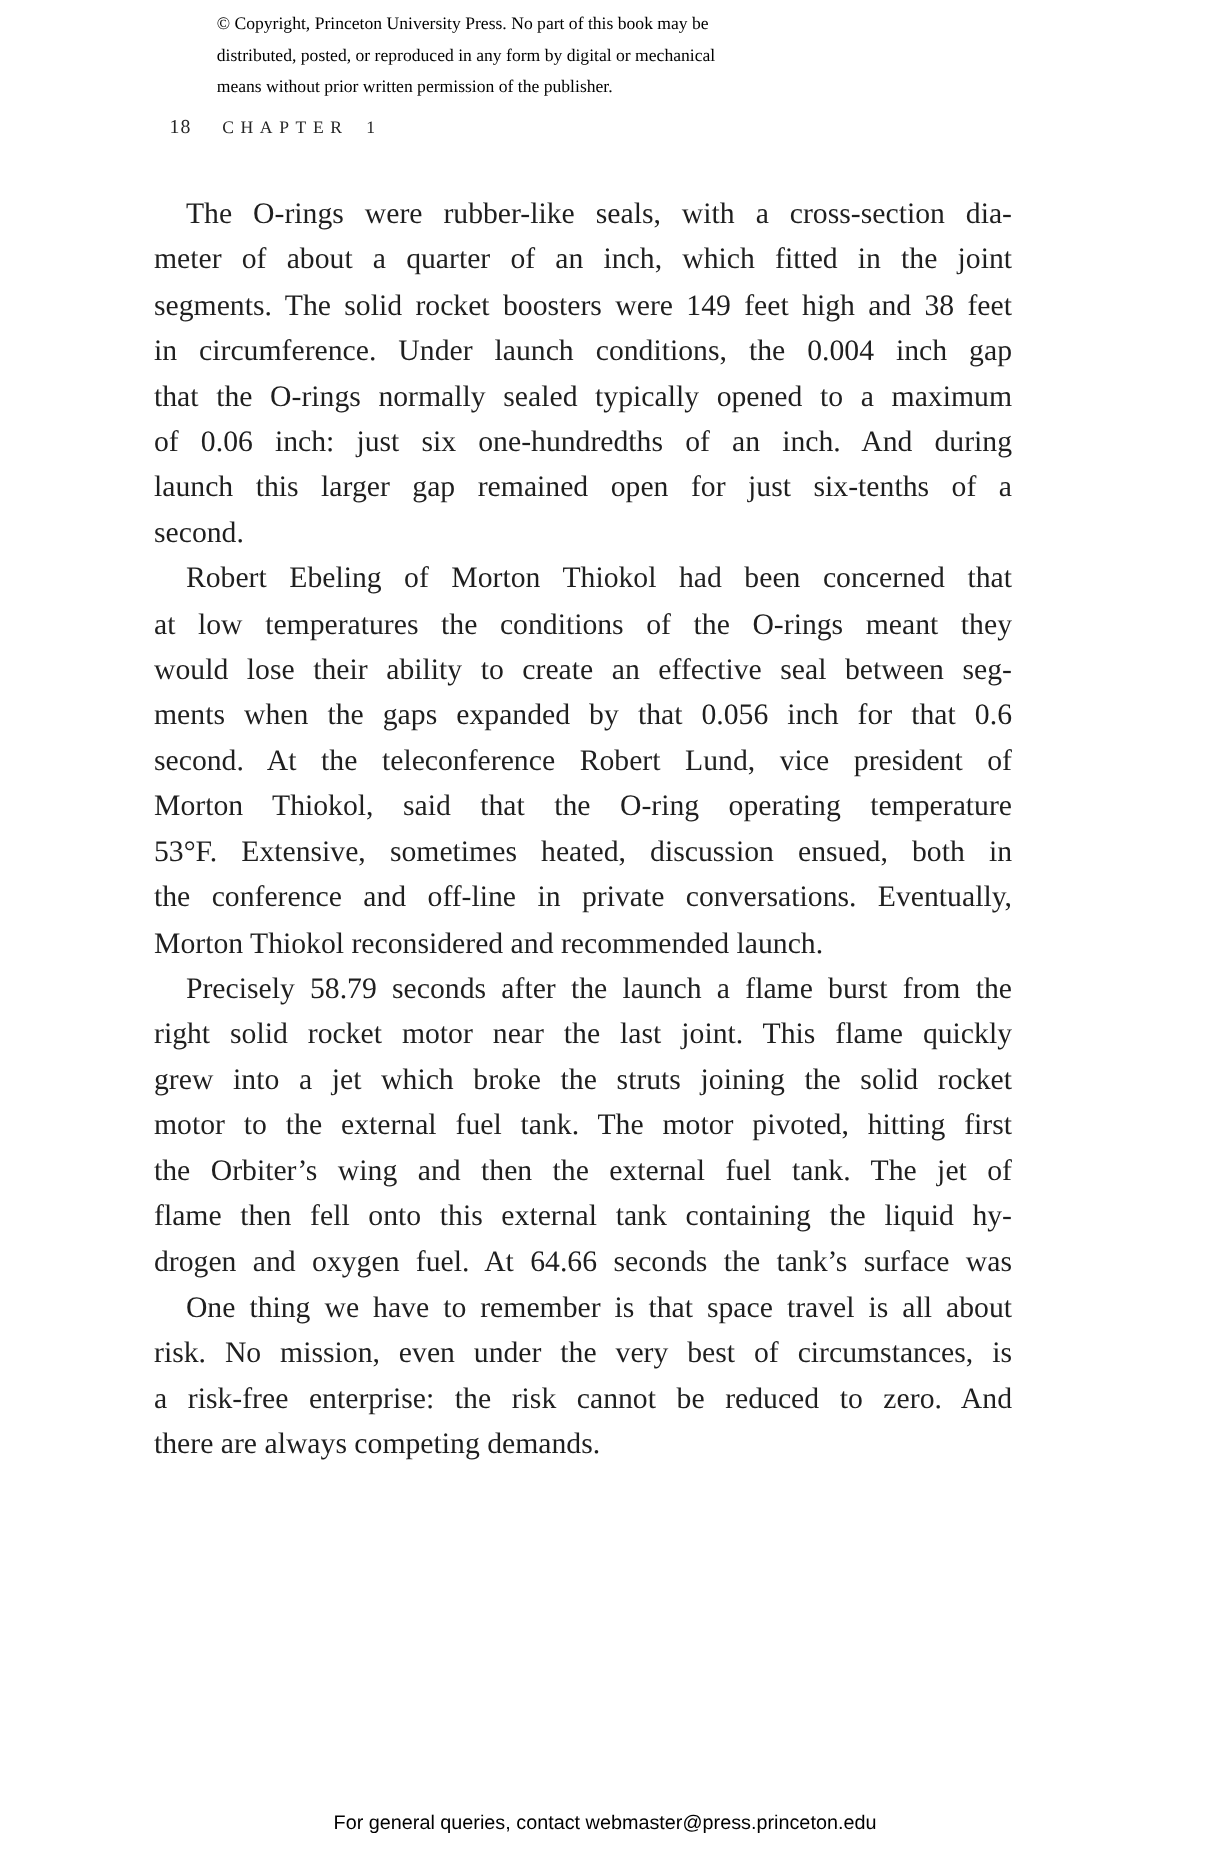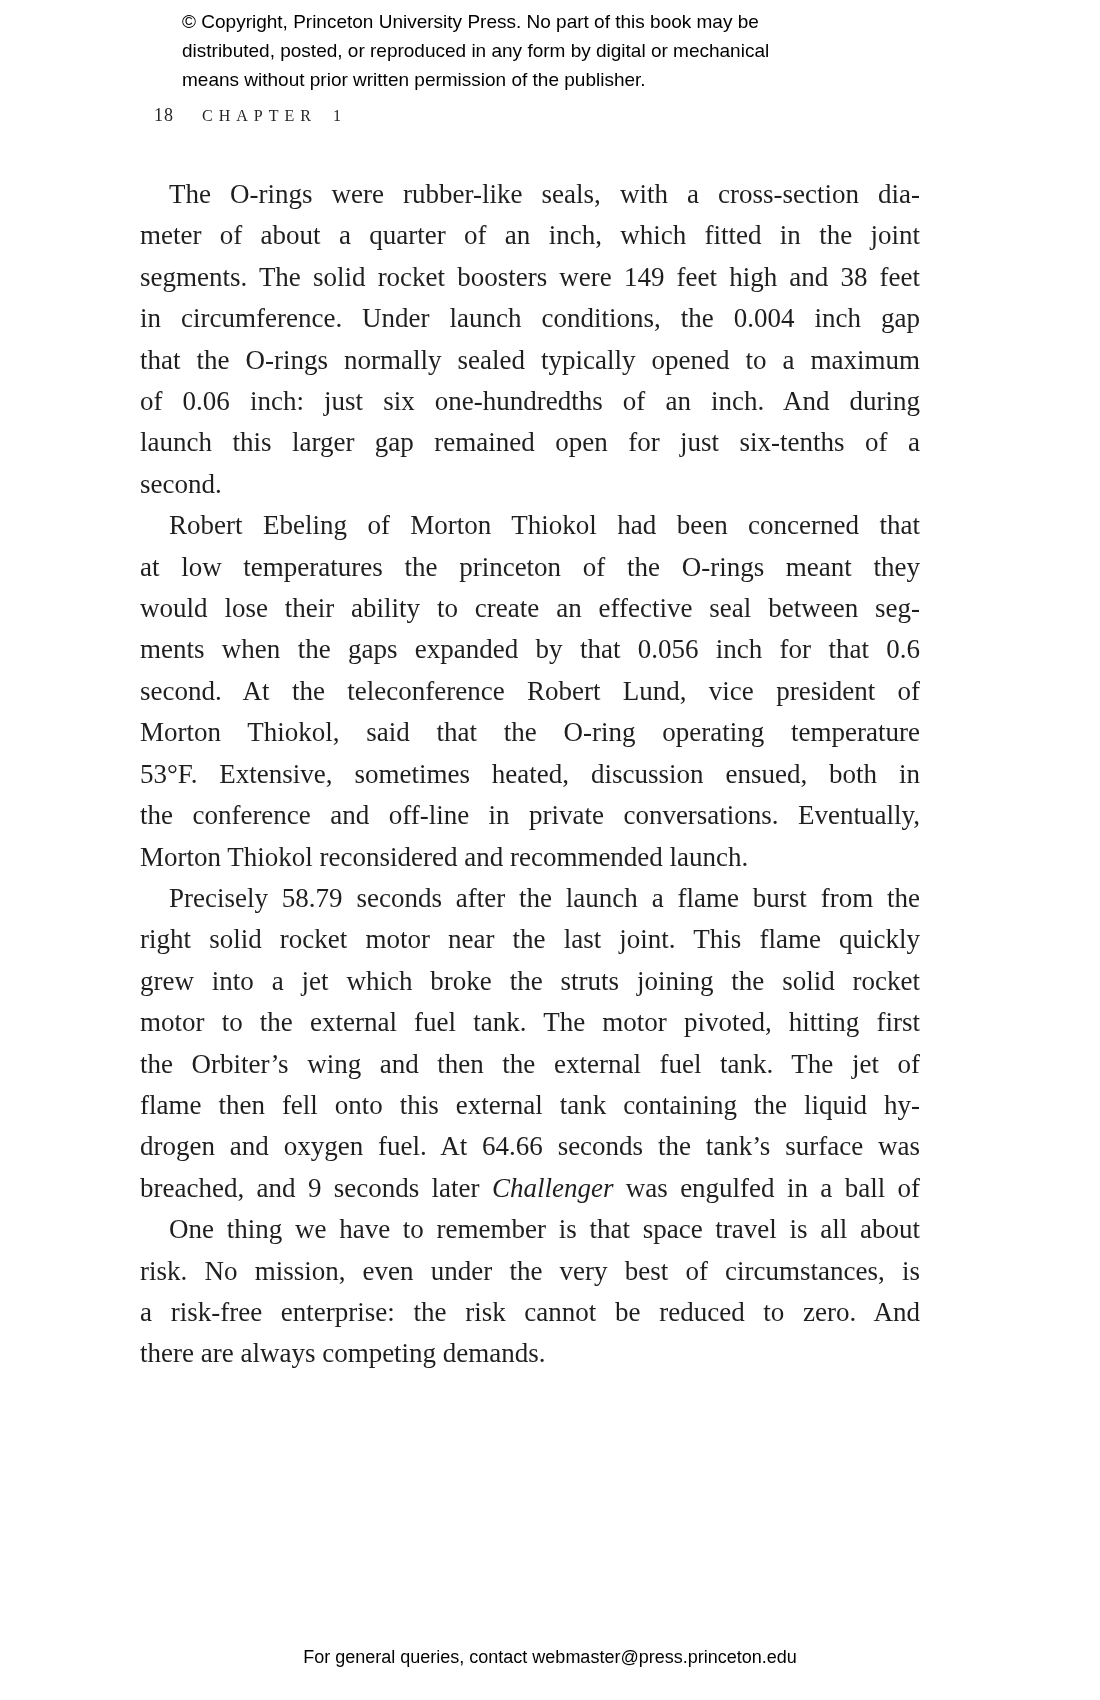--- a/index.html
+++ b/index.html
@@ -1,21 +1,21 @@
 <!DOCTYPE html>
 <html><head>
 <meta charset="utf-8">
 <title>Book Page</title>
 <style>
   html,body{margin:0;padding:0;background:#ffffff;}
   .page{position:relative;width:1100px;height:1700px;background:#ffffff;overflow:hidden;
         font-family:"Liberation Serif",serif;color:#1f1f1f;}
 
-  .copyright{position:absolute;left:182px;top:7px;
-             font-family:Liberation Sans, sans-serif;font-size:19px;line-height:29px;color:#000;}
+  .copyright{position:absolute;left:197px;top:7px;
+             font-family:Liberation Serif, serif;font-size:16px;line-height:29px;color:#000;}
 
   .pagehead{position:absolute;left:154px;top:105px;width:780px;
             color:#262626;white-space:nowrap;}
   .pagenum{font-size:18px;letter-spacing:1px;margin-right:28px;}
   .chapter{font-size:16px;letter-spacing:6px;word-spacing:6px;}
 
   .bodytext{position:absolute;left:140px;top:174px;width:780px;
             font-size:27px;line-height:41.4px;color:#1f1f1f;}
   .paragraph{margin:0;}
   .line{text-align:justify;text-align-last:justify;-moz-text-align-last:justify;text-justify:inter-word;}
@@ -49,38 +49,37 @@
         <div class="line">meter of about a quarter of an inch, which fitted in the joint</div>
         <div class="line">segments. The solid rocket boosters were 149 feet high and 38 feet</div>
         <div class="line">in circumference. Under launch conditions, the 0.004 inch gap</div>
         <div class="line">that the O-rings normally sealed typically opened to a maximum</div>
         <div class="line">of 0.06 inch: just six one-hundredths of an inch. And during</div>
         <div class="line">launch this larger gap remained open for just six-tenths of a</div>
         <div class="line last">second.</div>
       </div>
       <div class="paragraph">
         <div class="line indent">Robert Ebeling of Morton Thiokol had been concerned that</div>
-        <div class="line">at low temperatures the princeton of the O-rings meant they</div>
+        <div class="line">at low temperatures the conditions of the O-rings meant they</div>
         <div class="line">would lose their ability to create an effective seal between seg-</div>
         <div class="line">ments when the gaps expanded by that 0.056 inch for that 0.6</div>
         <div class="line">second. At the teleconference Robert Lund, vice president of</div>
         <div class="line">Morton Thiokol, said that the O-ring operating temperature</div>
         <div class="line">53°F. Extensive, sometimes heated, discussion ensued, both in</div>
         <div class="line">the conference and off-line in private conversations. Eventually,</div>
         <div class="line last">Morton Thiokol reconsidered and recommended launch.</div>
       </div>
       <div class="paragraph">
         <div class="line indent">Precisely 58.79 seconds after the launch a flame burst from the</div>
         <div class="line">right solid rocket motor near the last joint. This flame quickly</div>
         <div class="line">grew into a jet which broke the struts joining the solid rocket</div>
         <div class="line">motor to the external fuel tank. The motor pivoted, hitting first</div>
         <div class="line">the Orbiter’s wing and then the external fuel tank. The jet of</div>
         <div class="line">flame then fell onto this external tank containing the liquid hy-</div>
         <div class="line">drogen and oxygen fuel. At 64.66 seconds the tank’s surface was</div>
-        <div class="line">breached, and 9 seconds later <em>Challenger</em> was engulfed in a ball of</div>
       </div>
       <div class="paragraph">
         <div class="line indent">One thing we have to remember is that space travel is all about</div>
         <div class="line">risk. No mission, even under the very best of circumstances, is</div>
         <div class="line">a risk-free enterprise: the risk cannot be reduced to zero. And</div>
         <div class="line last">there are always competing demands.</div>
       </div>
     </div>
 
   <div class="footer">

